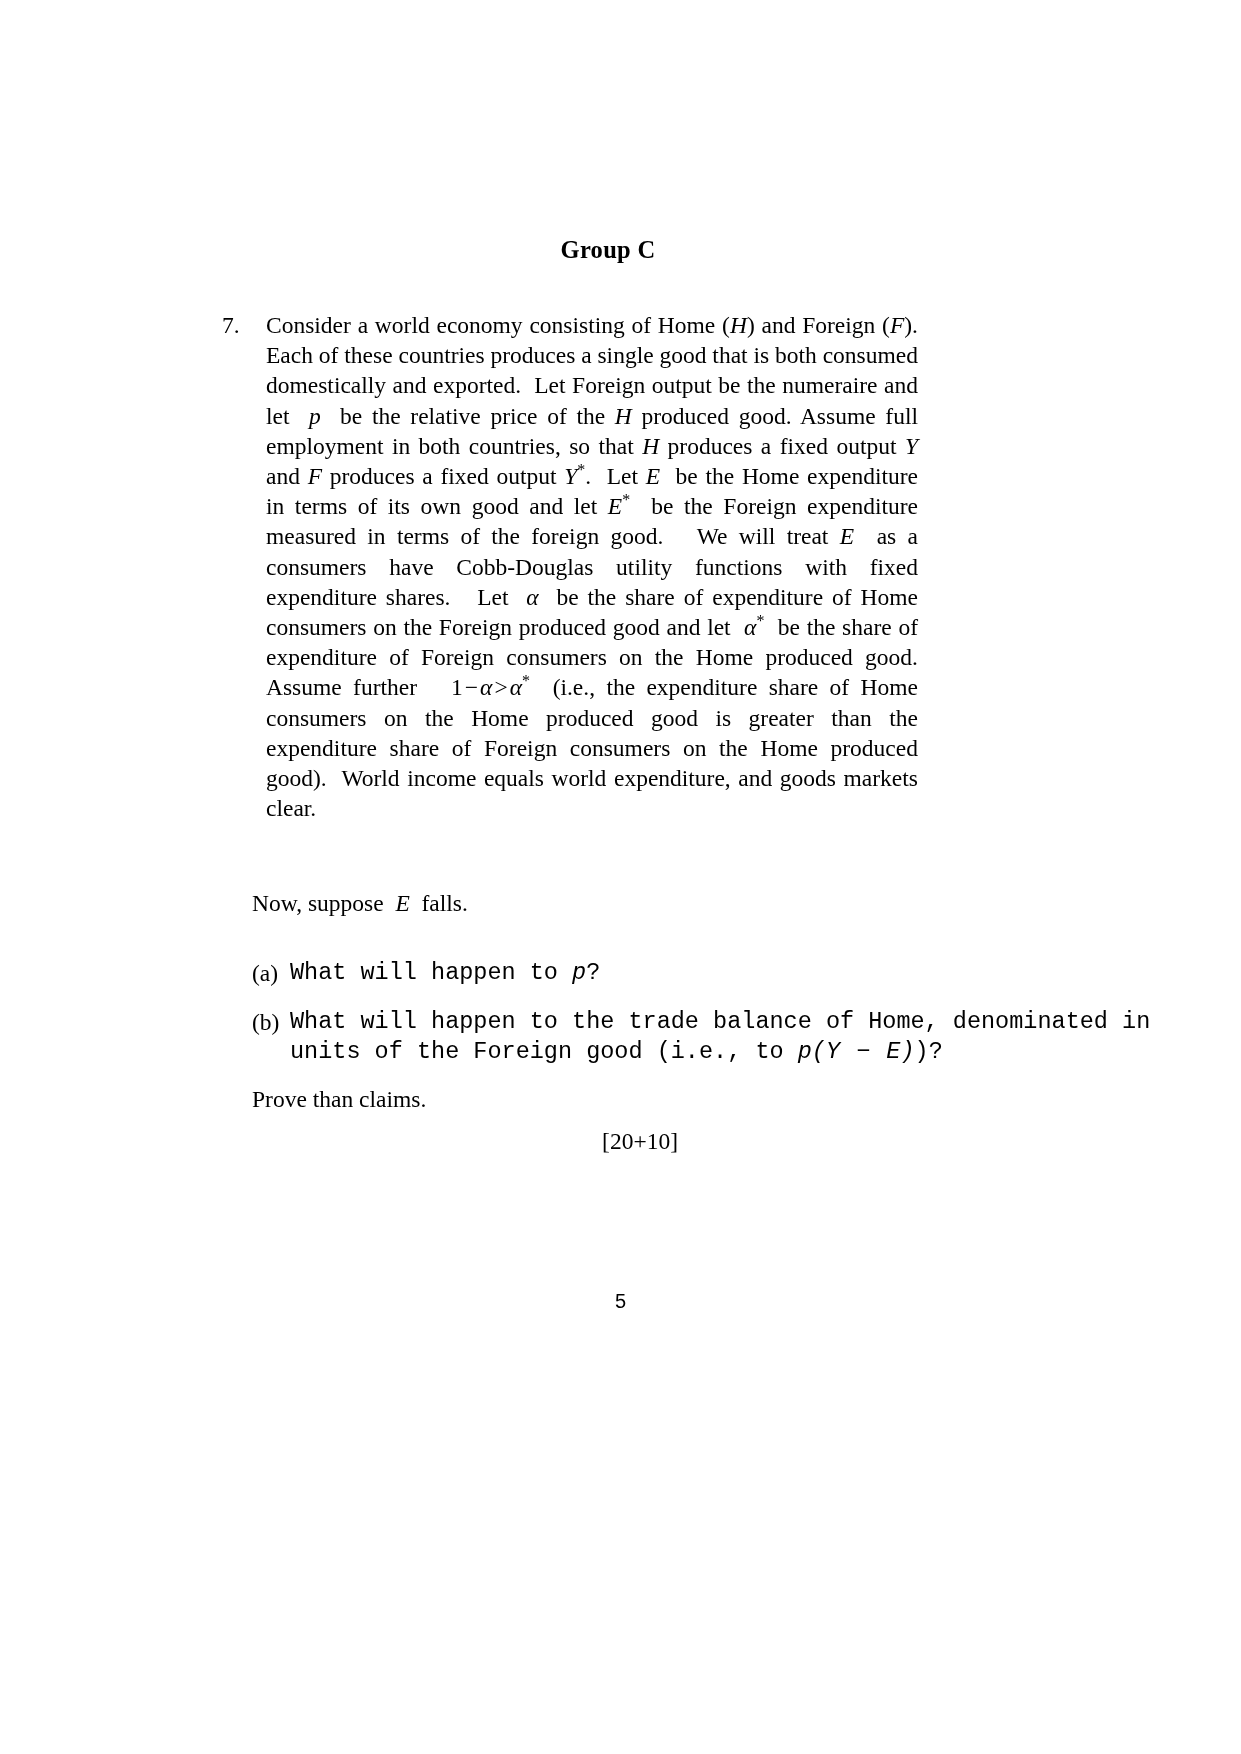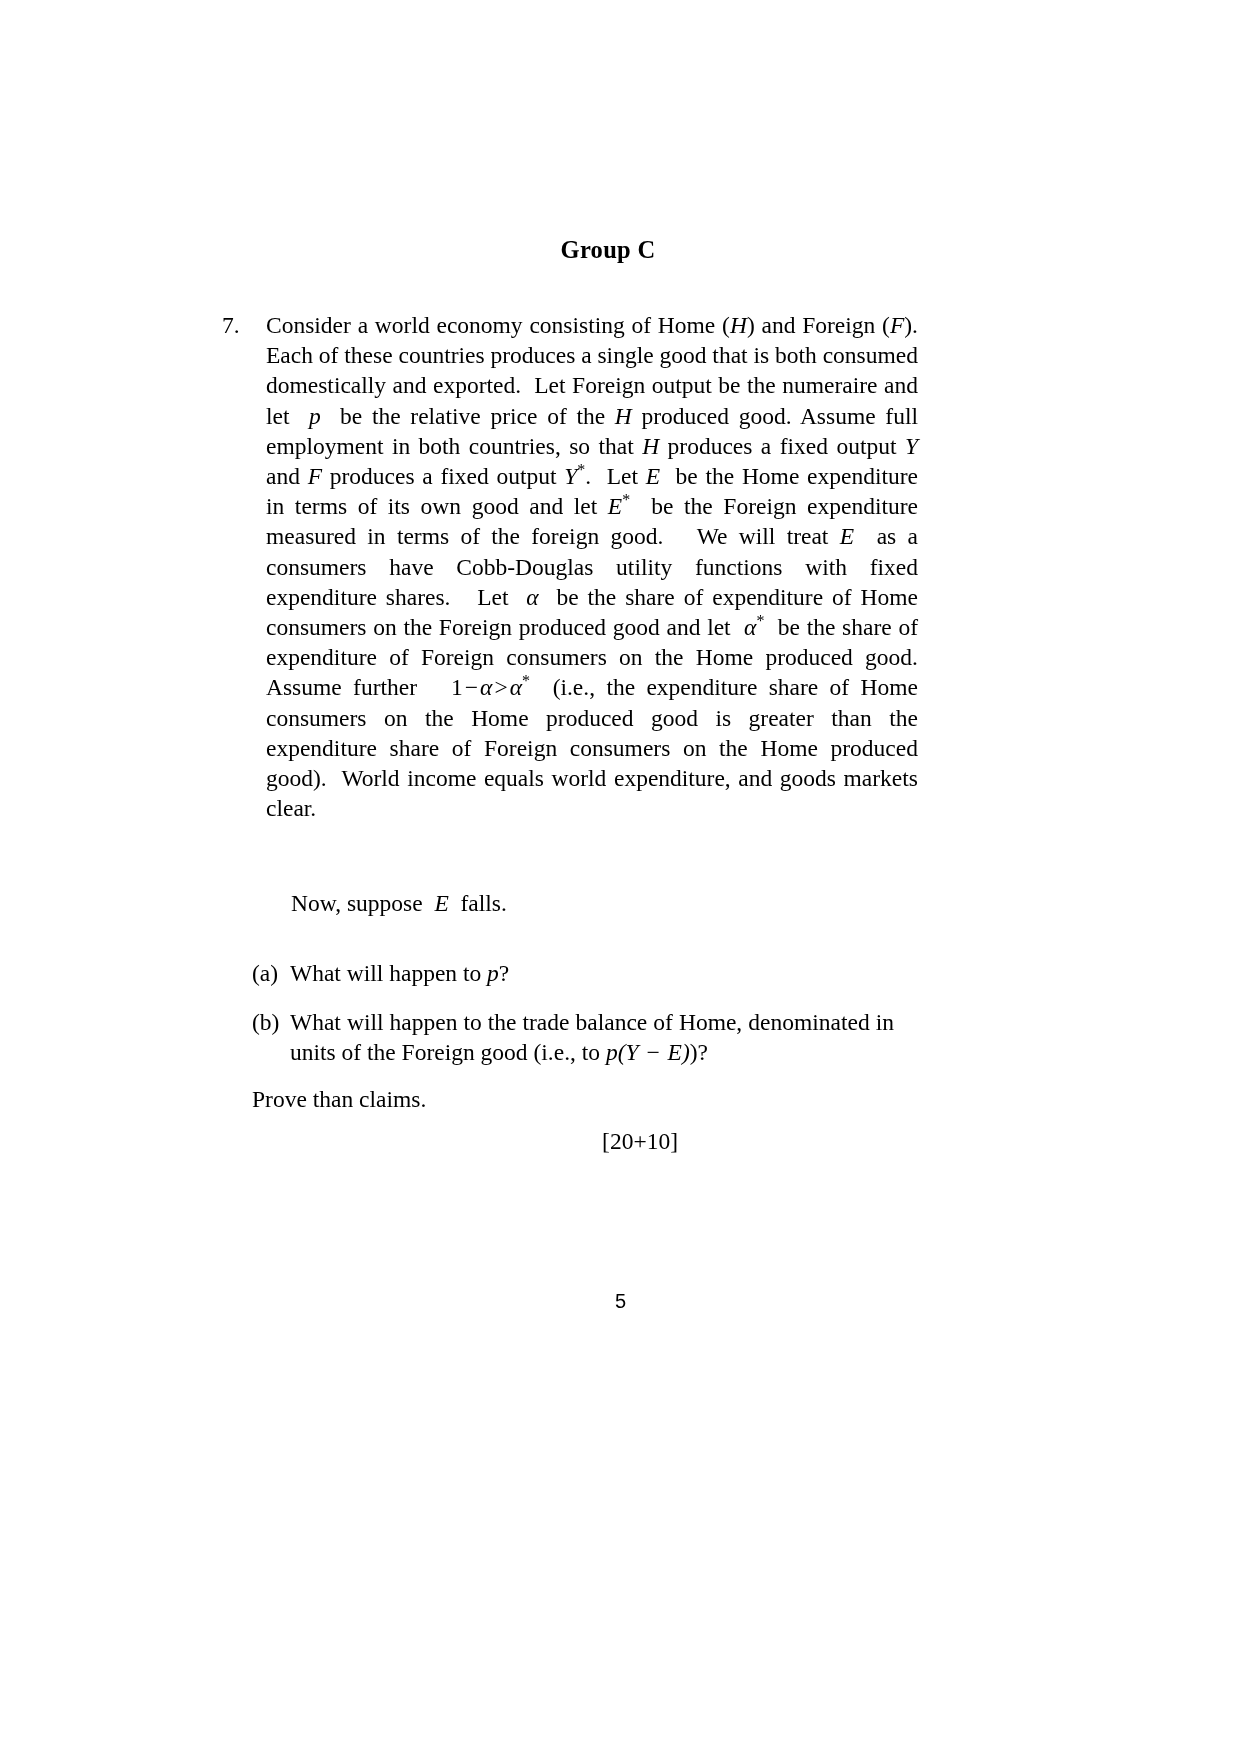--- a/index.html
+++ b/index.html
@@ -92,21 +92,20 @@
     font-style: normal;
   }
 
   
   .now-line {
     position: absolute;
     top: 888px;
     left: 252px;
     font-size: 23.5px;
     line-height: 30.2px;
-    margin-left: 39px;
   }
 
   .sub-list {
     position: absolute;
     top: 958px;
     left: 252px;
     width: 642px;
   }
   .sub-item {
     display: flex;
@@ -115,20 +114,21 @@
     line-height: 30.6px;
     margin-bottom: 18px;
   }
   .sub-label {
     flex: 0 0 38px;
     width: 38px;
   }
   .sub-text {
     flex: 1 1 auto;
     text-align: justify;
+    font-family: Liberation Mono, monospace;
   }
   .sub-text .jline {
     text-align-last: justify;
   }
   .sub-text .jline.last {
     text-align-last: left;
   }
 
   .prove-line {
     position: absolute;

